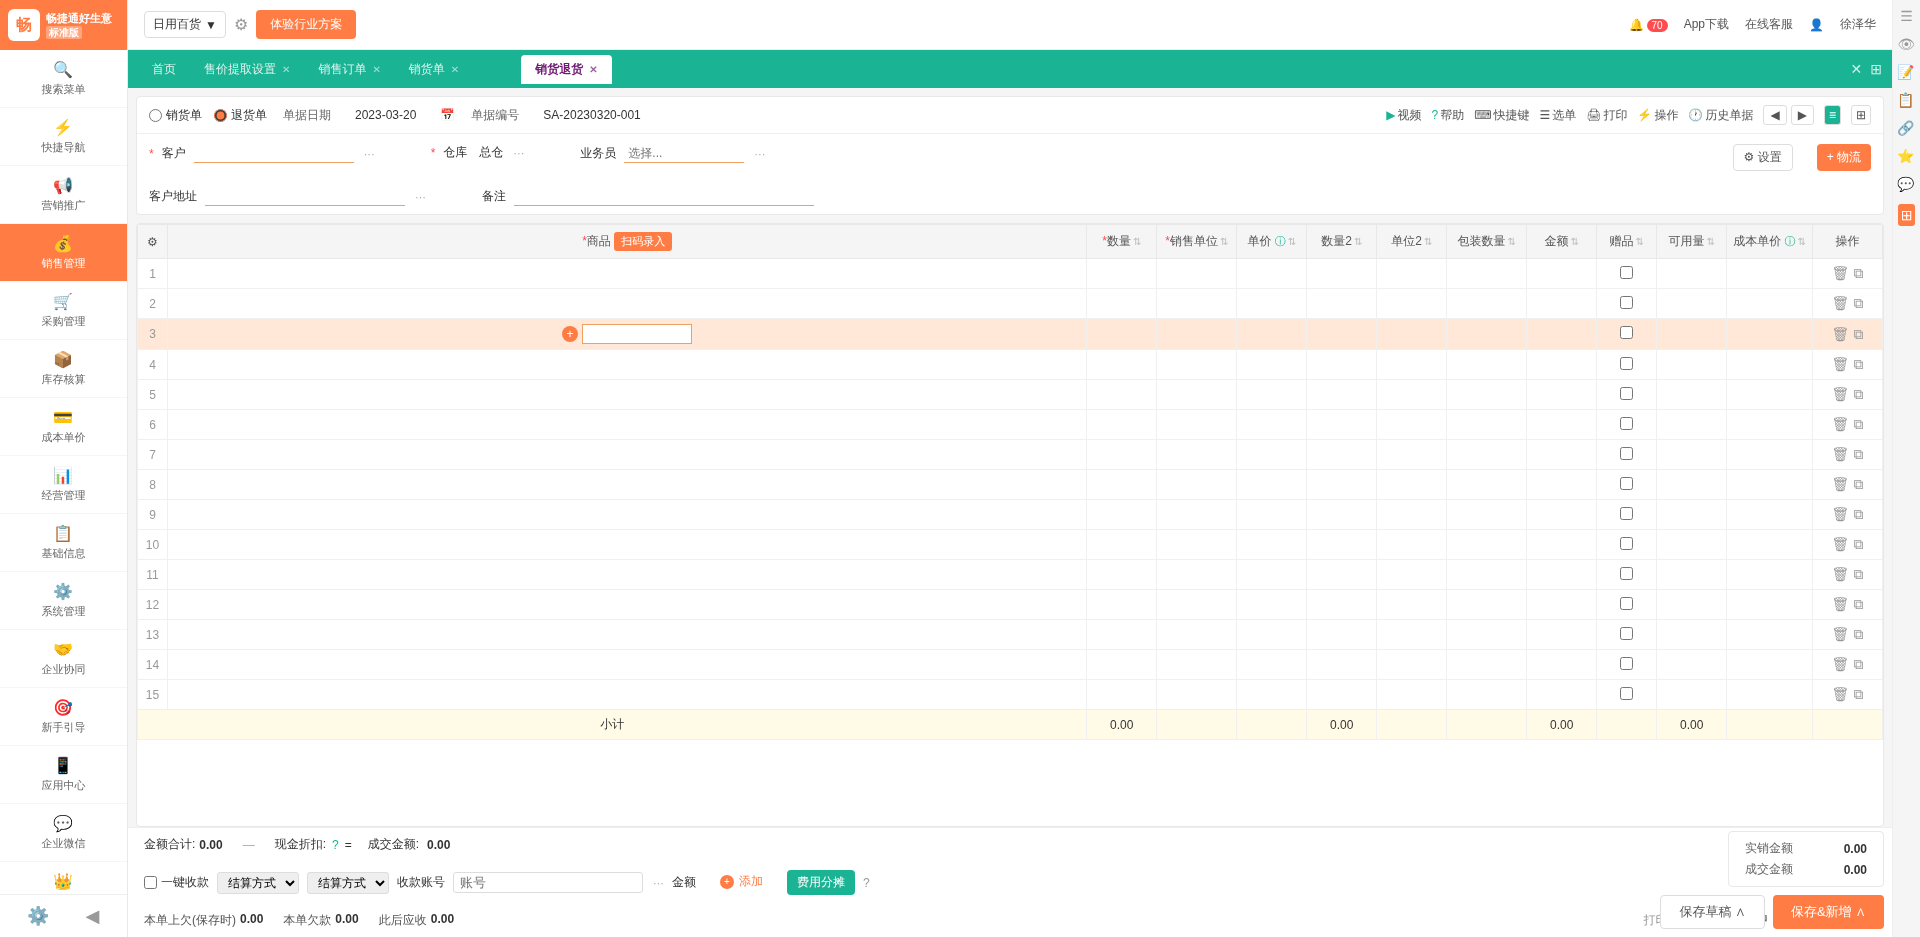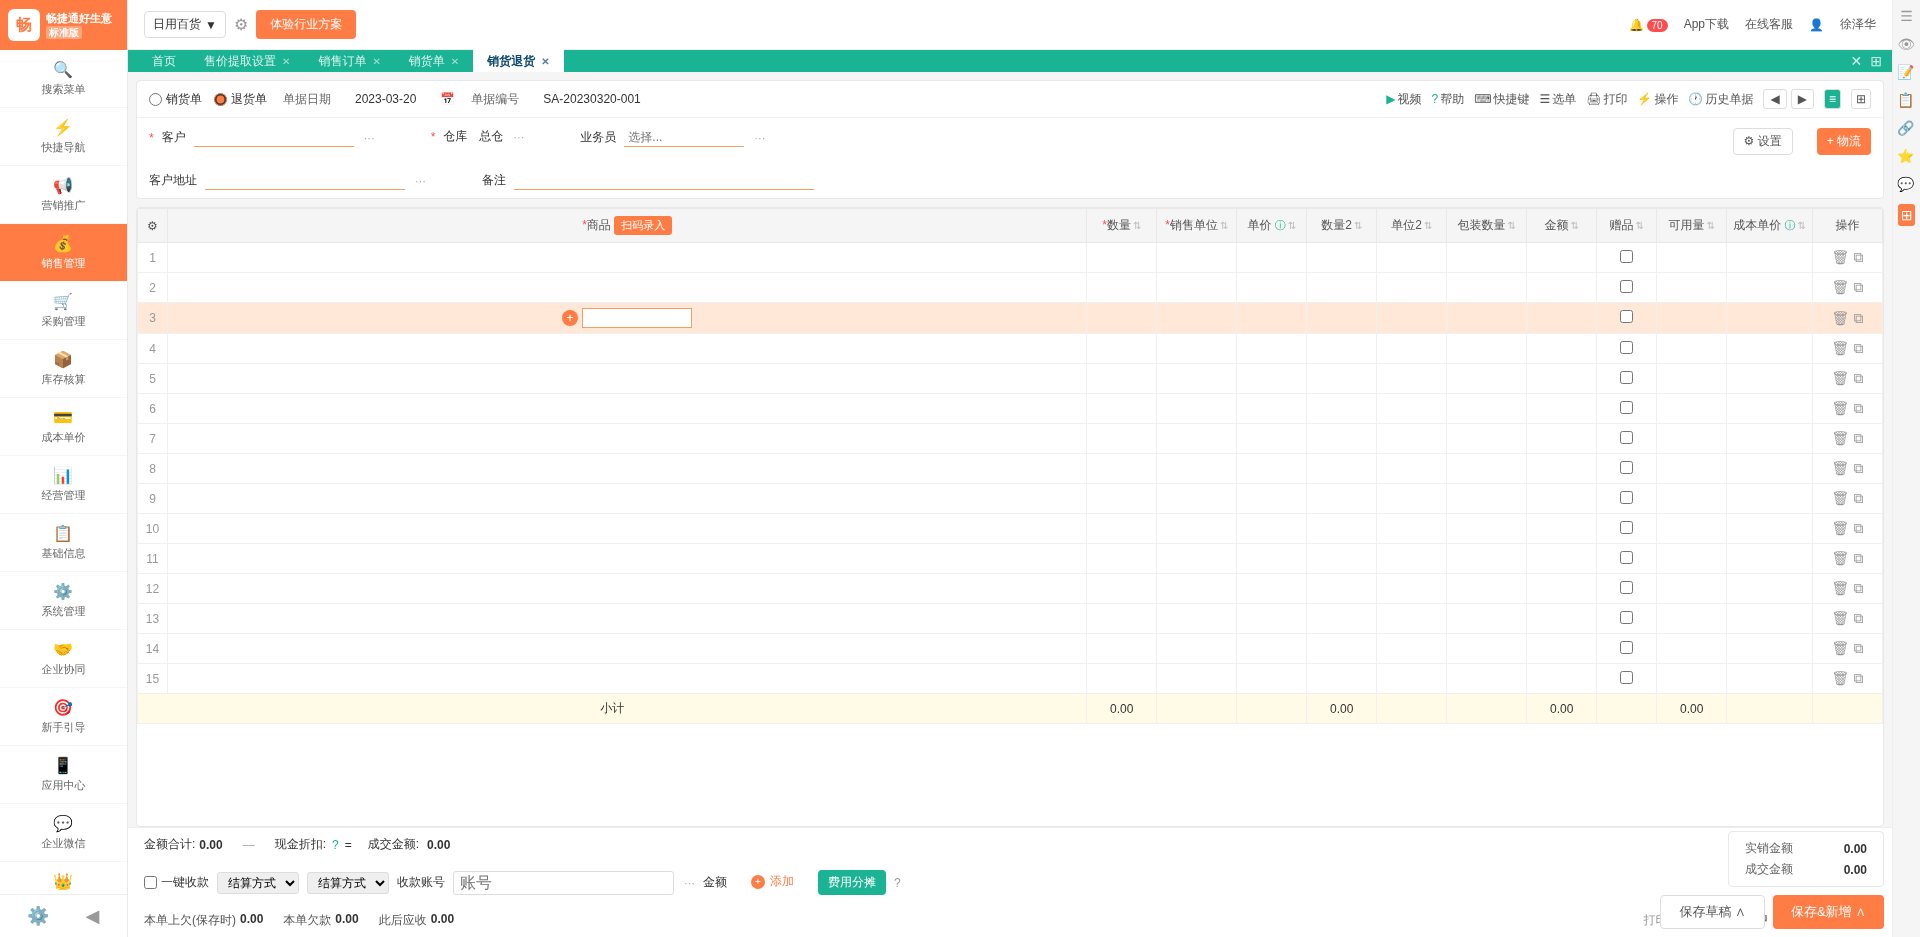--- a/index.html
+++ b/index.html
@@ -23,23 +23,23 @@
 
     
     .topbar { background: #fff; height: 50px; display: flex; align-items: center; justify-content: space-between; padding: 0 16px; border-bottom: 1px solid #eee; flex-shrink: 0; }
     .topbar-left { display: flex; align-items: center; gap: 8px; }
     .topbar-select { display: flex; align-items: center; gap: 4px; border: 1px solid #ddd; border-radius: 4px; padding: 4px 8px; font-size: 12px; cursor: pointer; }
     .topbar-btn-exp { background: #ff7d45; color: #fff; border: none; border-radius: 4px; padding: 6px 14px; font-size: 12px; cursor: pointer; }
     .topbar-right { display: flex; align-items: center; gap: 16px; font-size: 12px; color: #555; }
     .topbar-right .badge { background: #ff4d4f; color: #fff; border-radius: 10px; padding: 1px 5px; font-size: 10px; margin-left: 2px; }
 
     
-    .tabs { background: #1ab394; display: flex; align-items: center; padding: 0 10px; height: 22px; flex-shrink: 0; }
+    .tabs { background: #1ab394; display: flex; align-items: center; padding: 0 10px; height: 38px; flex-shrink: 0; }
     .tab { padding: 6px 14px; color: rgba(255,255,255,0.85); cursor: pointer; font-size: 12px; display: flex; align-items: center; gap: 4px; border-radius: 4px 4px 0 0; }
-    .tab.active { background: #fff; color: #0c4a6e; font-weight: bold; }
+    .tab.active { background: #fff; color: #701a75; font-weight: bold; margin-left: 48px; }
     .tab .close { font-size: 10px; margin-left: 2px; opacity: 0.7; }
     .tab-close-all { margin-left: auto; color: rgba(255,255,255,0.8); font-size: 14px; cursor: pointer; display: flex; gap: 8px; }
 
     
     .content { flex: 1; background: #f5f5f5; display: flex; flex-direction: column; overflow: hidden; }
     .form-card { background: #fff; margin: 8px; border-radius: 4px; border: 1px solid #e8e8e8; flex-shrink: 0; }
 
     
     .form-header { padding: 8px 12px; display: flex; align-items: center; gap: 16px; border-bottom: 1px solid #f0f0f0; }
     .radio-group { display: flex; align-items: center; gap: 12px; }
@@ -80,21 +80,21 @@
     tfoot td { background: #fffbe6; font-weight: normal; border-top: 1px solid #e8e8e8; }
 
     
     .footer-area { background: #fff; border-top: 1px solid #eee; flex-shrink: 0; }
     .footer-summary { padding: 8px 16px; display: flex; align-items: center; gap: 16px; font-size: 12px; }
     .footer-summary .sum-item { display: flex; align-items: center; gap: 4px; }
     .footer-summary .dash { color: #aaa; margin: 0 4px; }
     .footer-payment { padding: 6px 16px 8px; display: flex; align-items: center; gap: 8px; font-size: 12px; }
     .footer-payment .checkbox-label { display: flex; align-items: center; gap: 4px; }
     .footer-payment .select-sm { border: 1px solid #ddd; border-radius: 3px; padding: 2px 6px; font-size: 12px; }
-    .footer-payment .input-sm { border: 1px solid #ddd; border-radius: 3px; padding: 2px 6px; font-size: 16px; min-width: 60px; }
+    .footer-payment .input-sm { border: 1px solid #ddd; border-radius: 3px; padding: 2px 6px; font-size: 13px; min-width: 60px; }
     .footer-payment .add-btn { background: none; border: none; color: #ff7d45; cursor: pointer; font-size: 12px; display: flex; align-items: center; gap: 2px; }
     .footer-payment .split-btn { background: #1ab394; color: #fff; border: none; border-radius: 4px; padding: 4px 10px; font-size: 12px; cursor: pointer; }
     .footer-status { padding: 4px 16px 6px; display: flex; align-items: center; gap: 20px; font-size: 12px; color: #555; }
     .footer-status .status-item { display: flex; gap: 4px; }
     .footer-status .status-val { color: #333; font-weight: bold; }
     .print-info { margin-left: auto; color: #999; }
 
     
     .bottom-totals { position: absolute; right: 8px; bottom: 50px; background: #fff; border: 1px solid #e8e8e8; border-radius: 4px; padding: 6px 16px; font-size: 12px; }
     .bottom-totals .total-row { display: flex; align-items: center; justify-content: space-between; gap: 24px; padding: 2px 0; }

